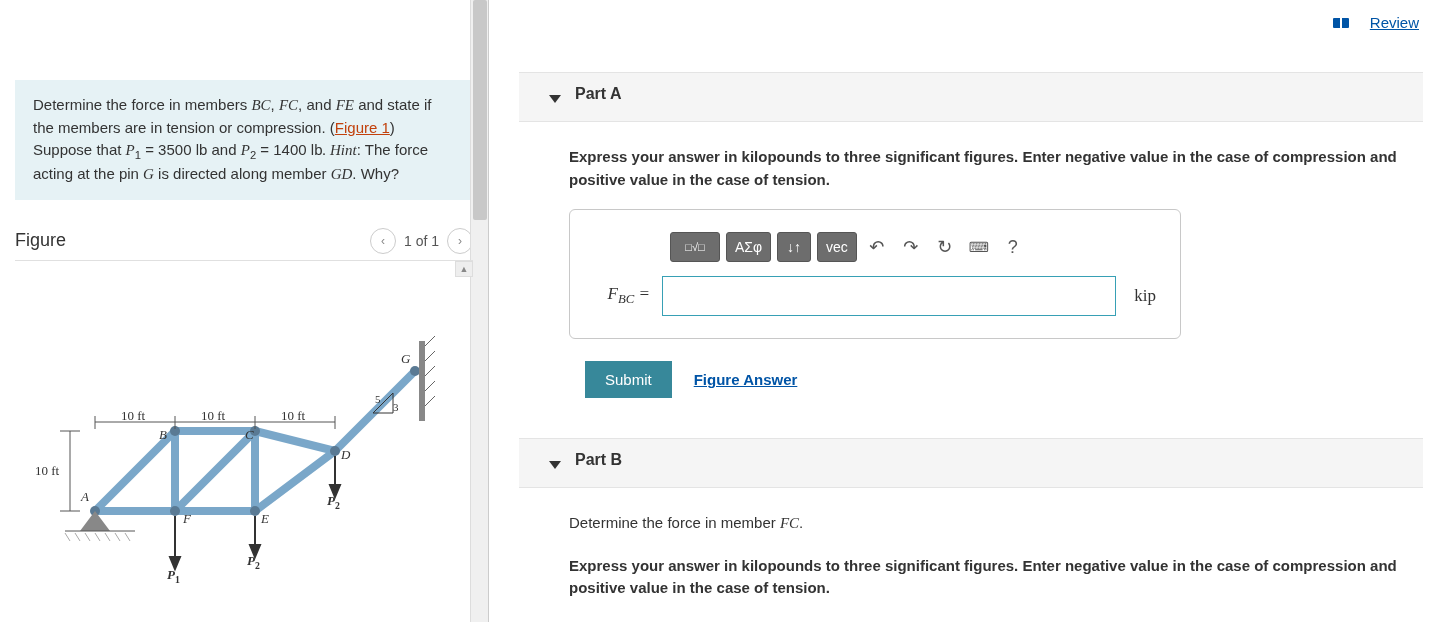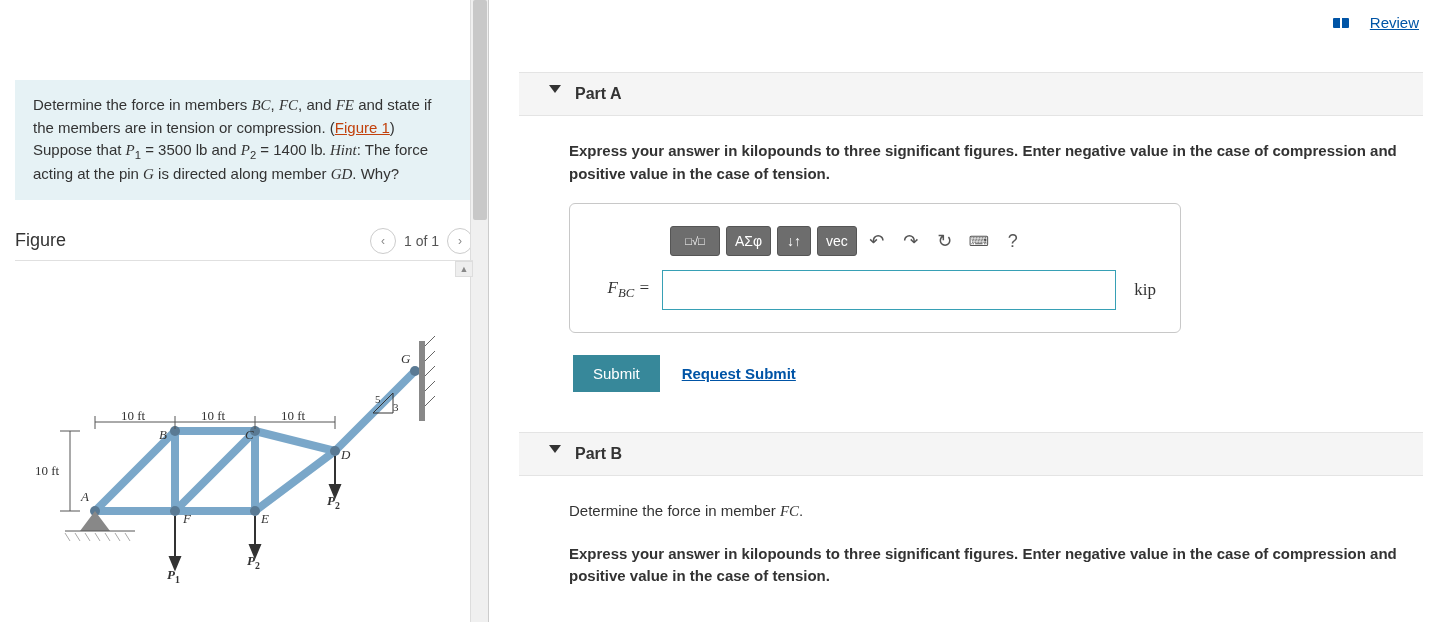--- a/index.html
+++ b/index.html
@@ -99,22 +99,22 @@
   width: 16px; height: 10px;
   display: inline-block;
   background: linear-gradient(to right, #0054a6 0 45%, #fff 45% 55%, #0054a6 55% 100%);
   border-radius: 1px;
 }
 .part-section { margin-top: 72px; }
 .part-header {
   background: #f5f5f5;
   border: 1px solid #e4e4e4;
   border-left: none; border-right: none;
-  padding: 12px 20px 12px 30px;
-  display: flex; align-items: flex-start; gap: 14px;
+  padding: 12px 20px 18px 30px;
+  display: flex; align-items: flex-end; gap: 14px;
   margin-bottom: 24px;
 }
 .part-header .tri {
   width: 0; height: 0;
   border-left: 6px solid transparent;
   border-right: 6px solid transparent;
   border-top: 8px solid #333;
 }
 .part-title { font-weight: bold; font-size: 16px; }
 .part-body { margin: 0 0 0 50px; }
@@ -152,21 +152,21 @@
 .answer-label { font-family: Georgia, serif; font-style: italic; font-size: 17px; min-width: 56px; text-align: right;}
 .answer-input {
   flex: 1;
   height: 40px;
   border: 1px solid #37a0b5;
   background: #fff;
   padding: 0 8px;
   font-size: 15px;
 }
 .answer-unit { font-family: Georgia, serif; font-size: 17px; margin-left: 6px;}
-.buttons-row { margin-top: 22px; display: flex; align-items: center; gap: 22px; margin-left: 4px;}
+.buttons-row { margin-top: 22px; display: flex; align-items: center; gap: 22px; margin-left: 16px;}
 .submit-btn {
   background: #37889a;
   color: #fff;
   border: none;
   padding: 10px 20px;
   font-size: 15px;
   cursor: pointer;
 }
 .request-link { color: #0054a6; text-decoration: underline; font-weight: bold; font-size: 15px; cursor: pointer;}
 .part-b { margin-top: 40px; }
@@ -324,21 +324,21 @@
           <div class="answer-label">
             <span class="ital">F</span><span class="sub ital">BC</span><span> = </span>
           </div>
           <input class="answer-input" type="text" style="">
           <div class="answer-unit">kip</div>
         </div>
       </div>
 
       <div class="buttons-row">
         <button class="submit-btn">Submit</button>
-        <a class="request-link">Request Submit</a>
+        <a class="request-link">Figure Answer</a>
       </div>
     </div>
   </div>
 
   <div class="part-section part-b">
     <div class="part-header">
       <div class="tri"></div>
       <div class="part-title">Part B</div>
     </div>
     <div class="part-body">

